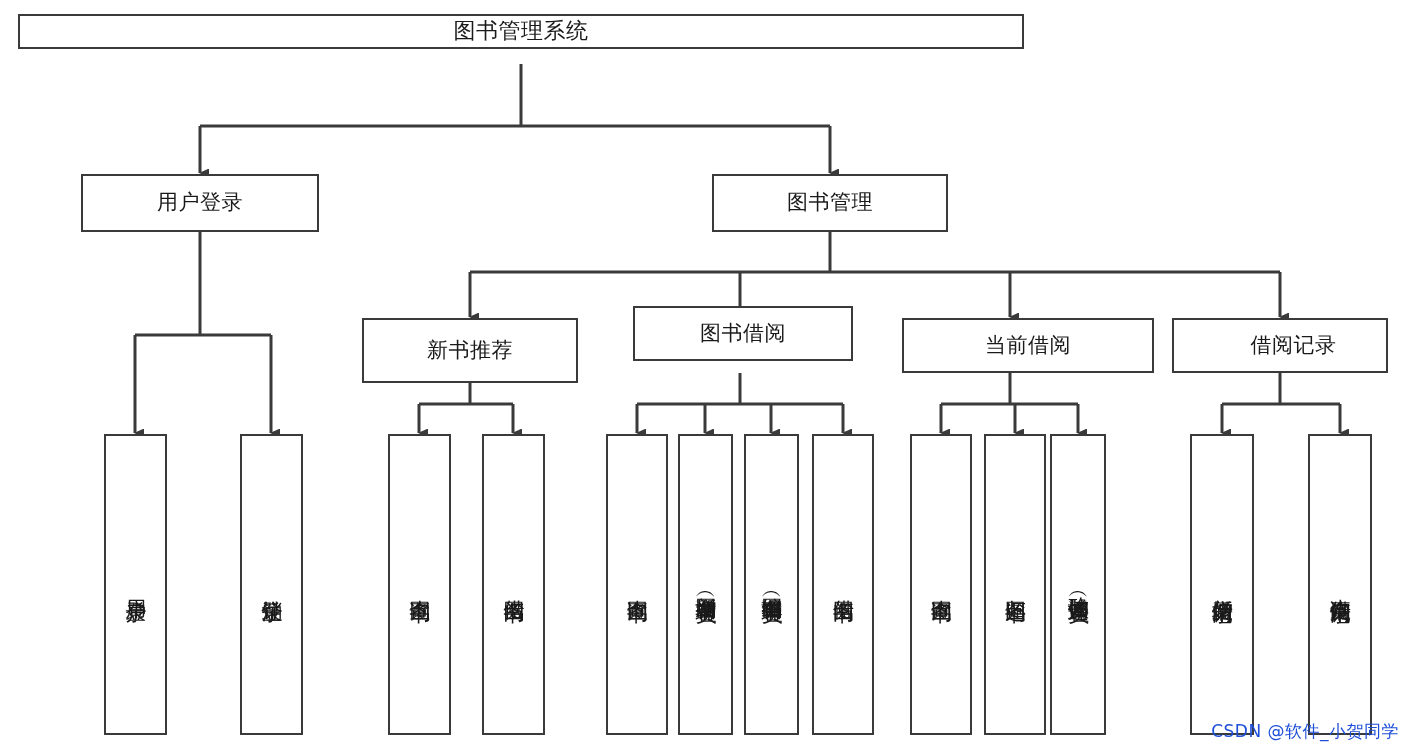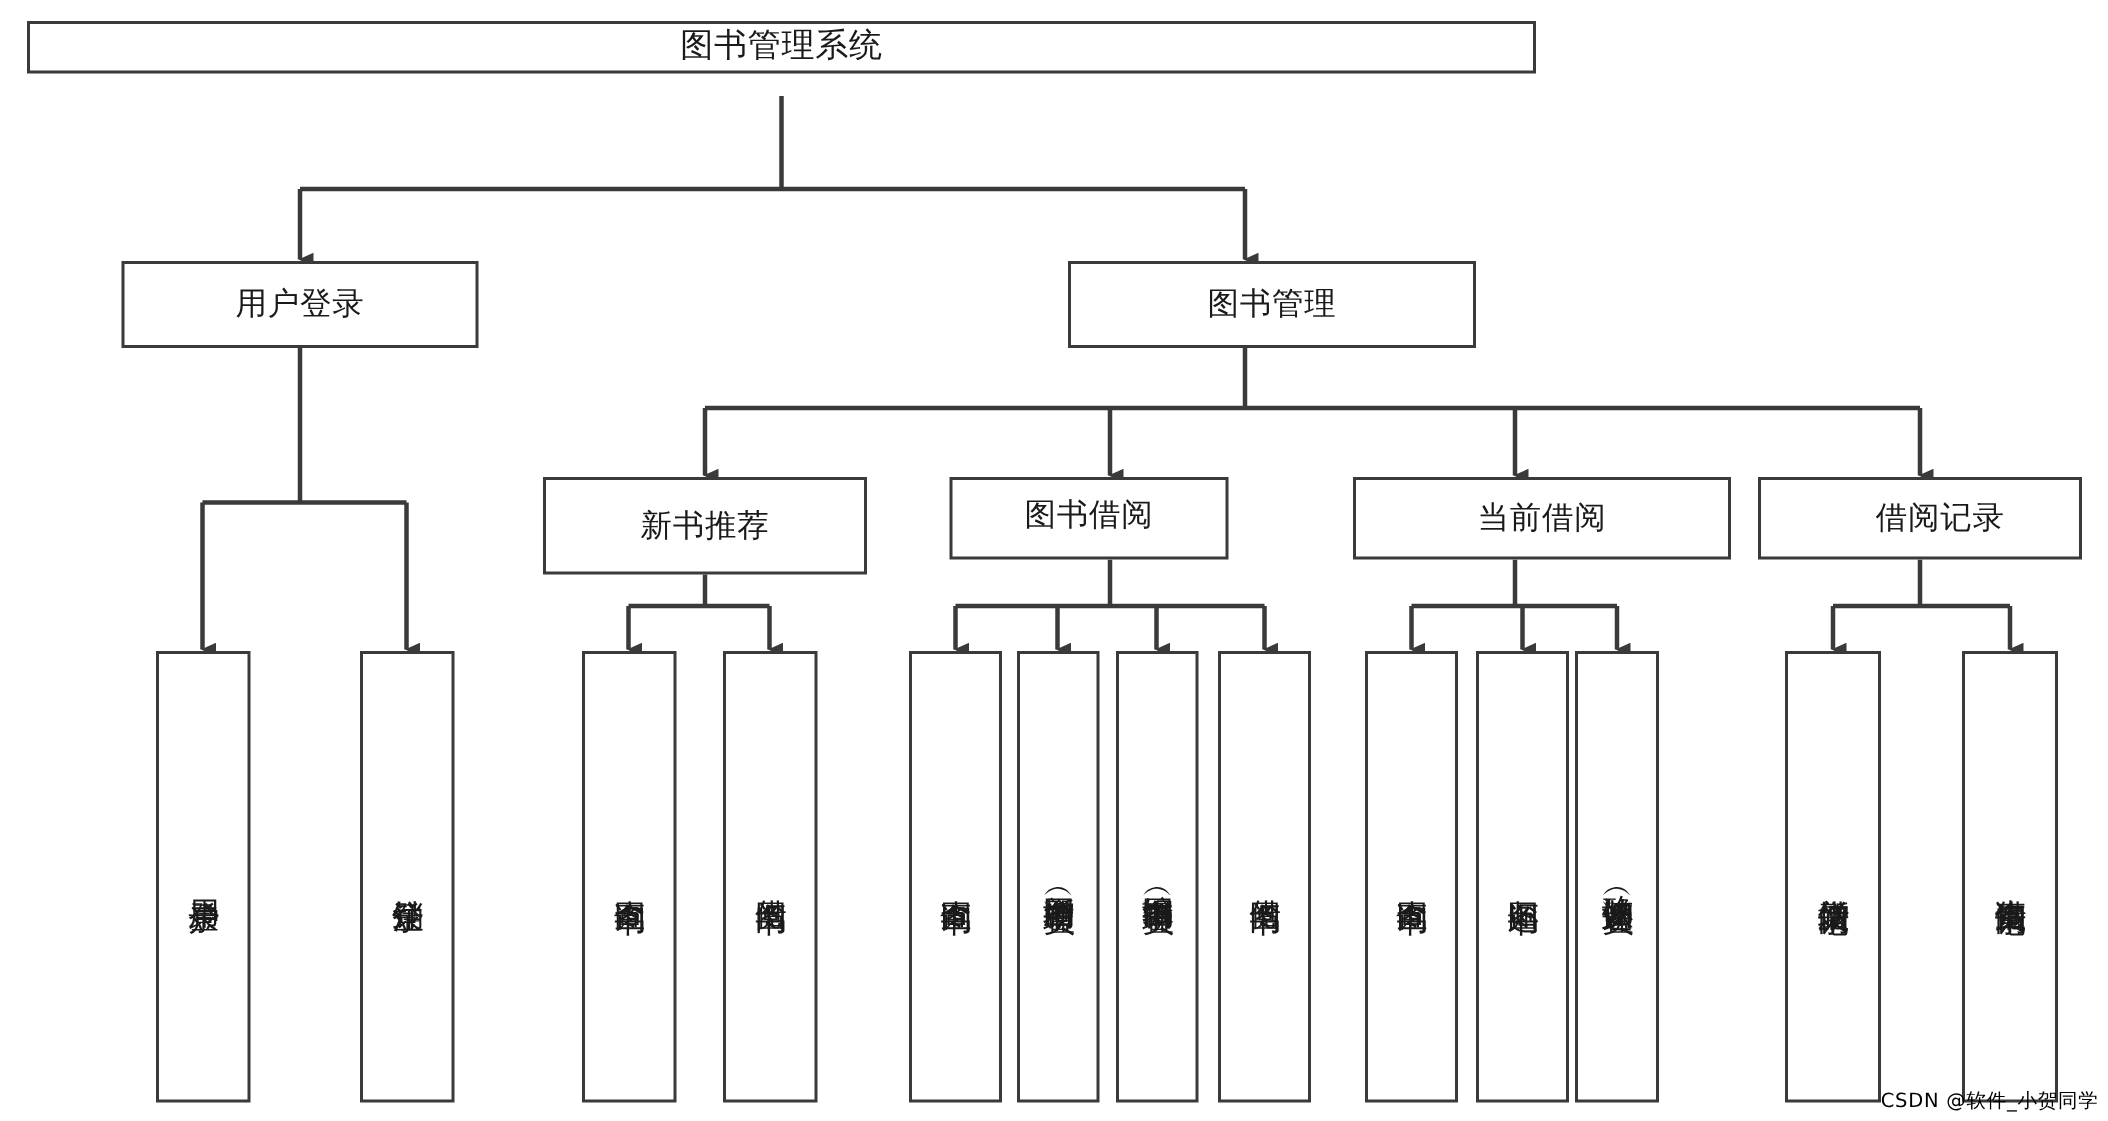--- a/index.html
+++ b/index.html
@@ -52,22 +52,22 @@
     letter-spacing: 1px;
     white-space: nowrap;
   }
   .node.title .label {
     font-size: 22px;
   }
   #watermark {
     position: absolute;
     right: 6px;
     bottom: 4px;
-    font-size: 13px;
-    color: #000000;
+    font-size: 17px;
+    color: #1d4ed8;
     white-space: nowrap;
     letter-spacing: 0.5px;
     pointer-events: none;
   }
 </style>
 </head>
 <body>
 
 <div id="canvas">
 
@@ -114,27 +114,27 @@
       </g>
   </svg>
 
   <div id="nodes-layer">
       <div class="node horiz title" style="left: 18px; top: 14px; width: 1006px; height: 35px; border-color: rgb(58, 58, 58);">
         <span class="label">图书管理系统</span>
       </div>
       <div class="node horiz" style="left: 81px; top: 174px; width: 238px; height: 58px; border-color: rgb(58, 58, 58);">
         <span class="label">用户登录</span>
       </div>
-      <div class="node horiz" style="left: 712px; top: 174px; width: 272px; height: 58px; border-color: rgb(58, 58, 58);">
+      <div class="node horiz" style="left: 712px; top: 174px; width: 236px; height: 58px; border-color: rgb(58, 58, 58);">
         <span class="label">图书管理</span>
       </div>
       <div class="node horiz" style="left: 362px; top: 318px; width: 216px; height: 65px; border-color: rgb(58, 58, 58);">
         <span class="label">新书推荐</span>
       </div>
-      <div class="node horiz" style="left: 633px; top: 318px; width: 186px; height: 55px; border-color: rgb(58, 58, 58); font-family: Liberation Mono, monospace;">
+      <div class="node horiz" style="left: 633px; top: 306px; width: 220px; height: 55px; border-color: rgb(58, 58, 58);">
         <span class="label">图书借阅</span>
       </div>
       <div class="node horiz" style="left: 902px; top: 318px; width: 252px; height: 55px; border-color: rgb(58, 58, 58);">
         <span class="label">当前借阅</span>
       </div>
       <div class="node horiz" style="left: 1172px; top: 318px; width: 216px; height: 55px; border-color: rgb(58, 58, 58); padding-left: 27px;">
         <span class="label">借阅记录</span>
       </div>
       <div class="node vert" style="left: 104px; top: 434px; width: 63px; height: 301px; border-color: rgb(58, 58, 58);">
         <span class="label">用户登录</span>

